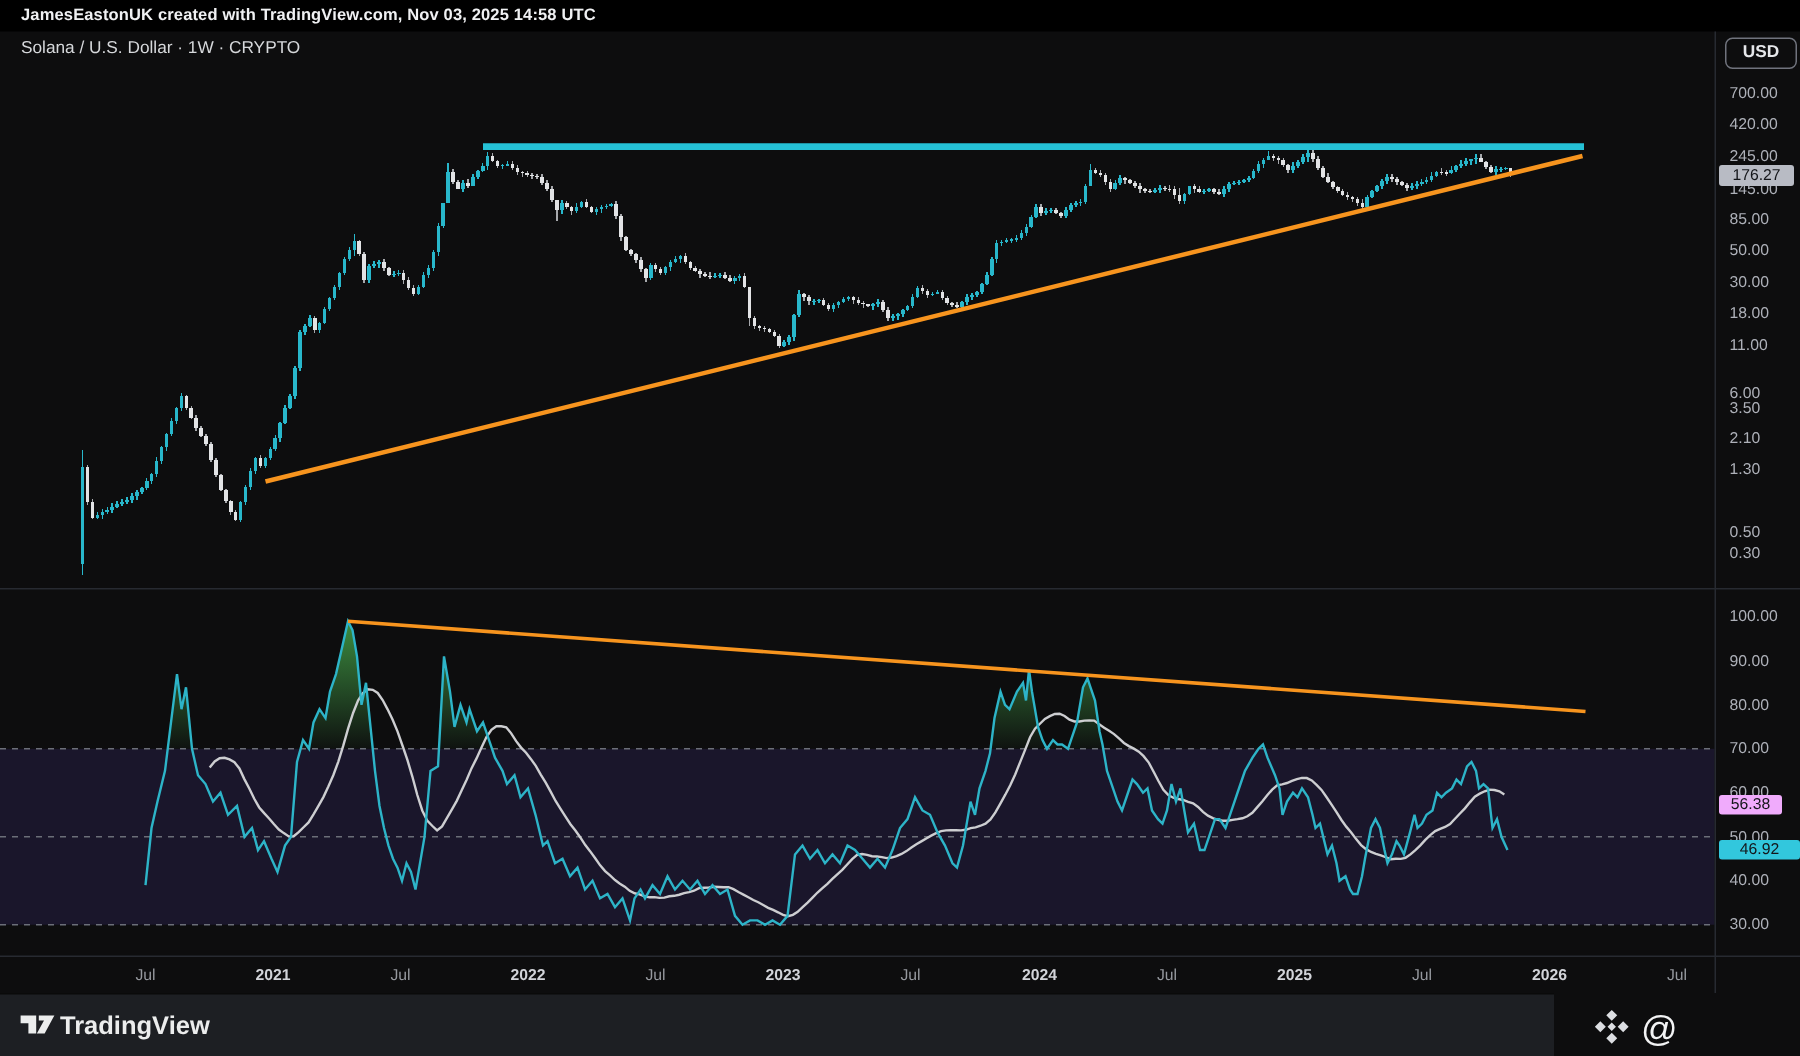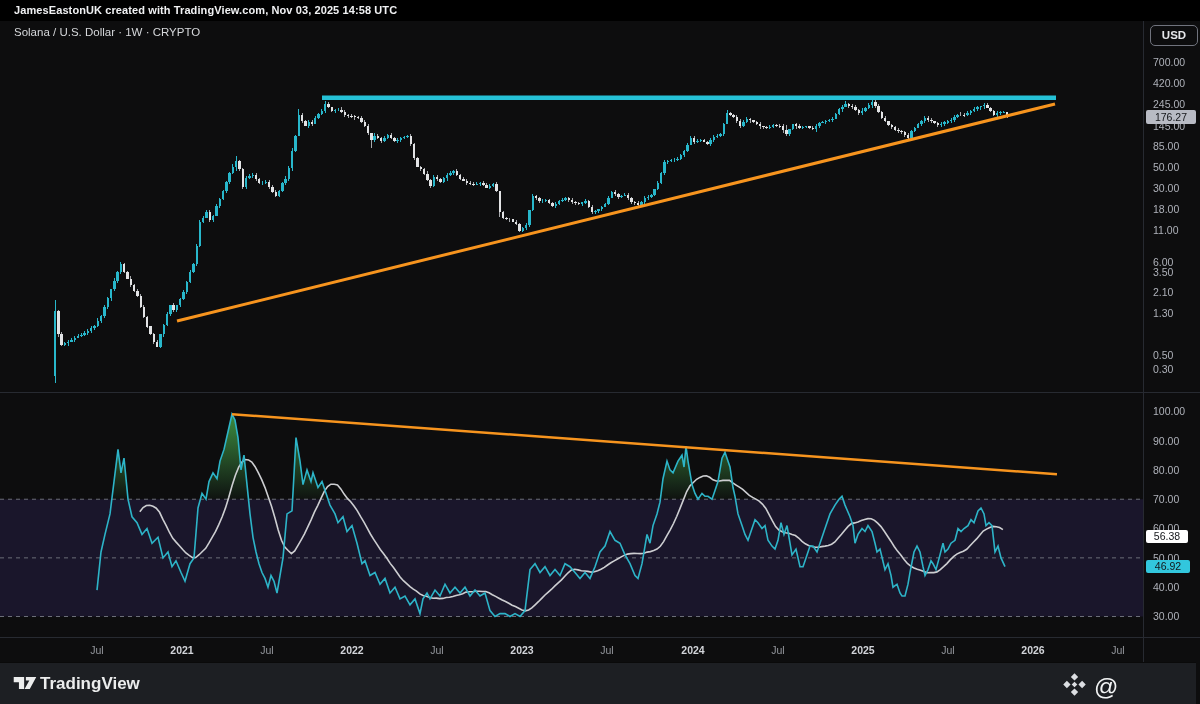--- a/index.html
+++ b/index.html
@@ -12,25 +12,25 @@
   #usd-button{position:absolute;left:1150px;top:25px;width:46px;height:19px;border:1px solid #70737d;
               border-radius:5px;color:#e6e7ea;font-size:11.5px;font-weight:bold;text-align:center;
               line-height:19px;background:transparent;}
   #chart-svg{position:absolute;left:0;top:0;}
   .axis-label{position:absolute;left:1153px;height:12px;line-height:12px;font-size:10.5px;color:#aeb1b9;}
   .time-label{position:absolute;top:644px;height:12px;line-height:12px;font-size:10.5px;color:#96999f;
               transform:translateX(-50%);white-space:nowrap;}
   .time-label.year{color:#d2d4d9;font-weight:bold;}
   .badge{position:absolute;border-radius:2px;font-size:10.5px;text-align:center;color:#14161a;}
   #price-badge{left:1146px;top:110px;width:50px;height:14px;line-height:14px;background:#b8bbc4;}
-  #rsi-ma-badge{left:1146px;top:530px;width:42px;height:13px;line-height:13px;background:#ffffff;}
-  #rsi-badge{left:1146px;top:560px;width:44px;height:13px;line-height:13px;background:#32c7dd;}
+  #rsi-ma-badge{left:1146px;top:530px;width:42px;height:13px;line-height:13px;background:#f0abfc;}
+  #rsi-badge{left:1146px;top:560px;width:54px;height:13px;line-height:13px;background:#32c7dd;}
   .divider-h{position:absolute;left:0;width:1200px;height:1px;background:#272a31;}
   .divider-v{position:absolute;left:1143px;top:21px;width:1px;height:641px;background:#272a31;}
-  #bottom-bar{position:absolute;left:0;top:662px;width:1196px;height:42px;background:#1d1f23;
+  #bottom-bar{position:absolute;left:0;top:662px;width:1036px;height:42px;background:#1d1f23;
               border-top:1px solid #0a0a0a;box-sizing:border-box;}
   #tv-logo{position:absolute;left:12px;top:8px;}
   #tv-brand{position:absolute;left:40px;top:11px;font-size:17px;font-weight:bold;color:#eceded;}
   #bn-icon{position:absolute;left:1062px;top:9px;}
   #handle{position:absolute;left:1094px;top:10px;font-size:24px;color:#f2f3f4;}
 </style>
 </head>
 <body>
 
 <div id="app">

